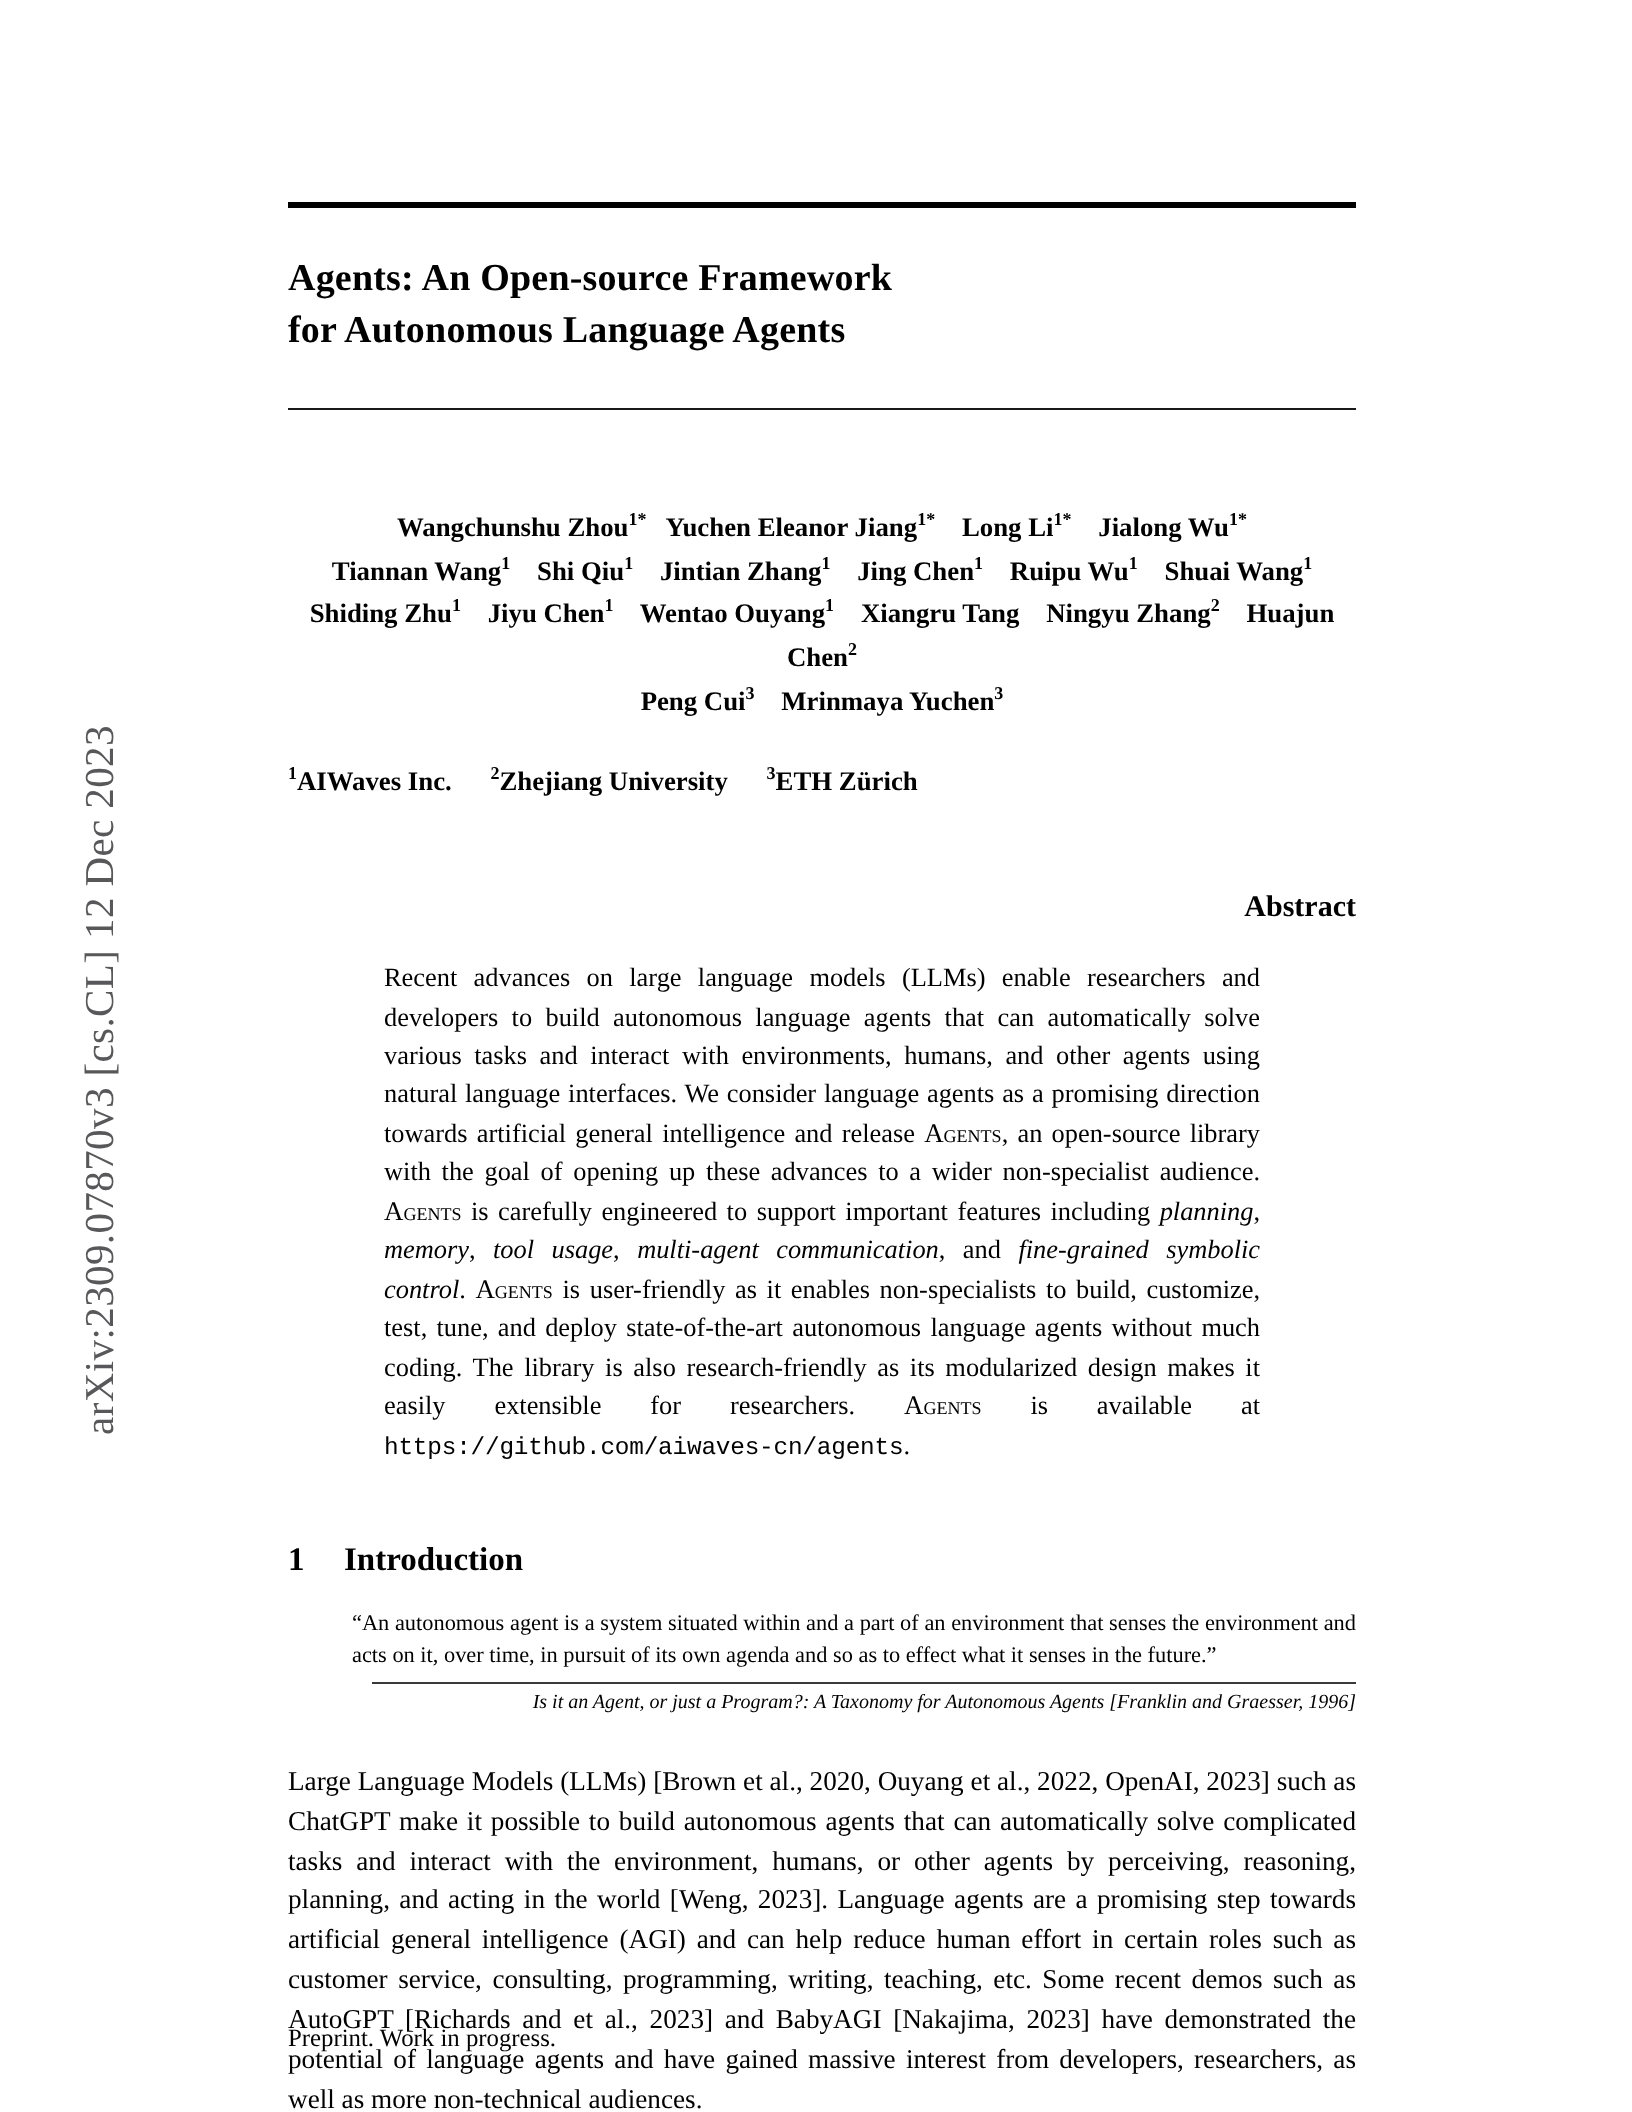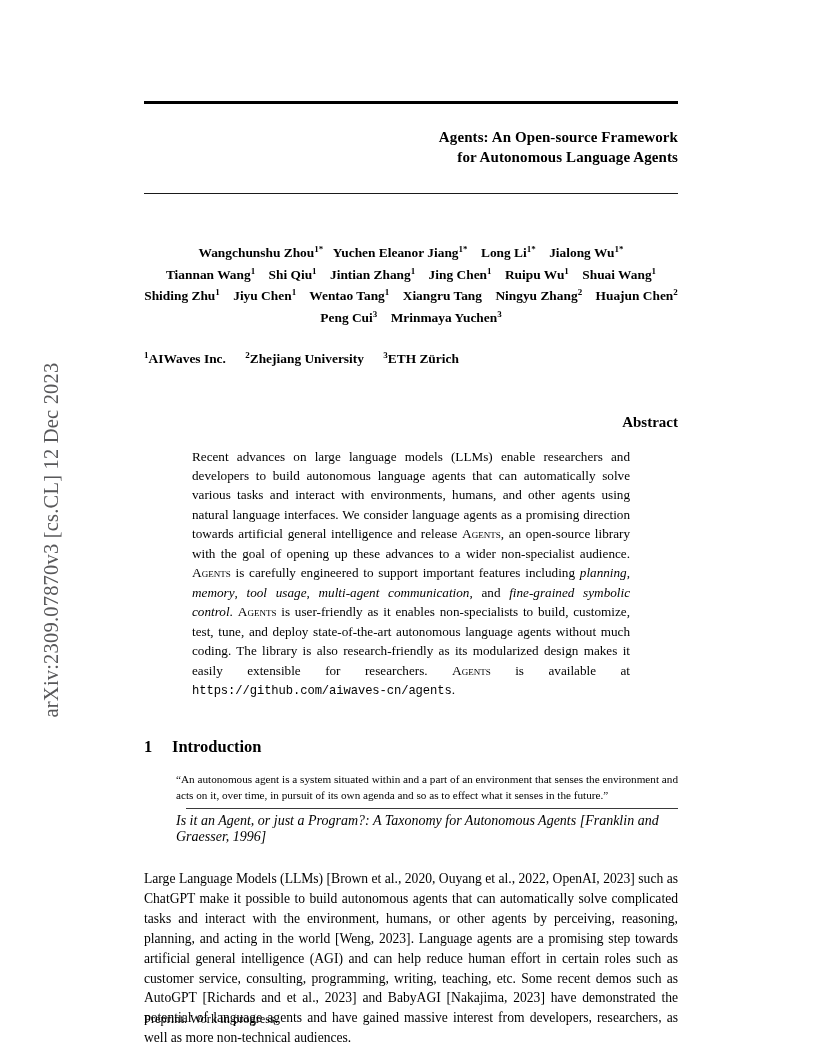--- a/index.html
+++ b/index.html
@@ -44,22 +44,22 @@
     background: #000;
     margin-top: 101px;
   }
   .rule-thin {
     height: 1.2px;
     background: #1a1a1a;
     margin-top: 0;
   }
 
   .title {
-    text-align: right;
-    font-size: 15px;
+    text-align: left;
+    font-size: 19px;
     font-weight: bold;
     line-height: 1.36;
     margin: 23px 0 0 0;
     letter-spacing: 0.1px;
   }
   .title-spacer { height: 25px; }
 
   .authors {
     text-align: center;
     font-size: 13.4px;
@@ -131,23 +131,23 @@
     text-align: justify;
     text-indent: 0;
   }
   .quote-rule {
     height: 0.9px;
     background: #3a3a3a;
     margin: 5px 0 4px 10px;
     width: 492px;
   }
   .quote-attrib {
-    font-size: 14px;
+    font-size: 10px;
     font-style: italic;
-    text-align: left;
+    text-align: right;
     padding-right: 0px;
   }
 
   
   .para {
     font-size: 13.6px;
     line-height: 1.46;
     text-align: justify;
     text-justify: inter-word;
     margin-top: 16px;
@@ -191,21 +191,21 @@
         <span>Tiannan Wang</span><sup>1</sup>&nbsp;&nbsp;&nbsp;
         <span>Shi Qiu</span><sup>1</sup>&nbsp;&nbsp;&nbsp;
         <span>Jintian Zhang</span><sup>1</sup>&nbsp;&nbsp;&nbsp;
         <span>Jing Chen</span><sup>1</sup>&nbsp;&nbsp;&nbsp;
         <span>Ruipu Wu</span><sup>1</sup>&nbsp;&nbsp;&nbsp;
         <span>Shuai Wang</span><sup>1</sup>
       </div>
       <div>
         <span>Shiding Zhu</span><sup>1</sup>&nbsp;&nbsp;&nbsp;
         <span>Jiyu Chen</span><sup>1</sup>&nbsp;&nbsp;&nbsp;
-        <span>Wentao Tang</span><sup>1</sup>&nbsp;&nbsp;&nbsp;
+        <span>Wentao Ouyang</span><sup>1</sup>&nbsp;&nbsp;&nbsp;
         <span>Xiangru Tang</span><sup></sup>&nbsp;&nbsp;&nbsp;
         <span>Ningyu Zhang</span><sup>2</sup>&nbsp;&nbsp;&nbsp;
         <span>Huajun Chen</span><sup>2</sup>
       </div>
       <div>
         <span>Peng Cui</span><sup>3</sup>&nbsp;&nbsp;&nbsp;
         <span>Mrinmaya Yuchen</span><sup>3</sup>
       </div>
     </div>
 

